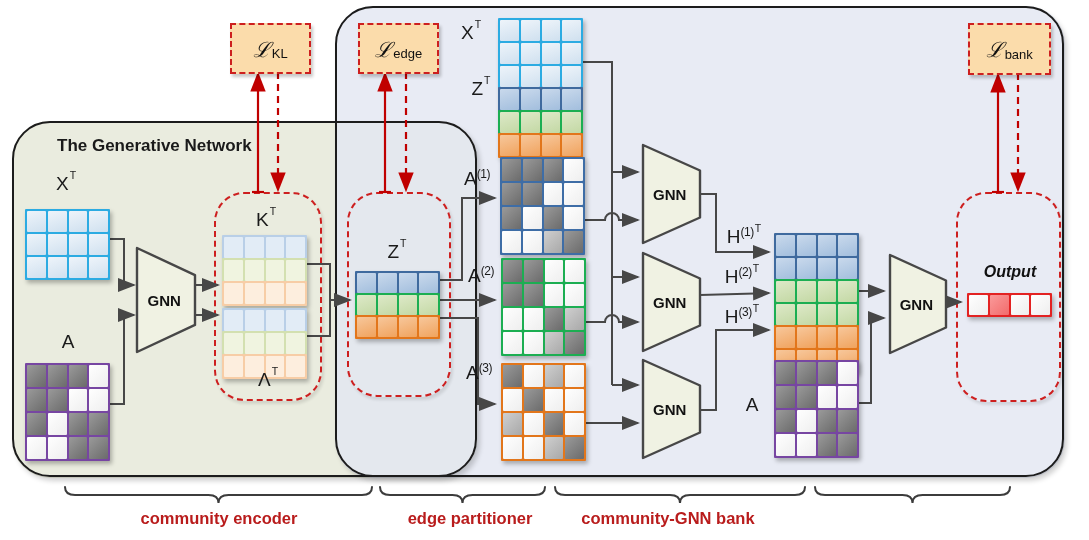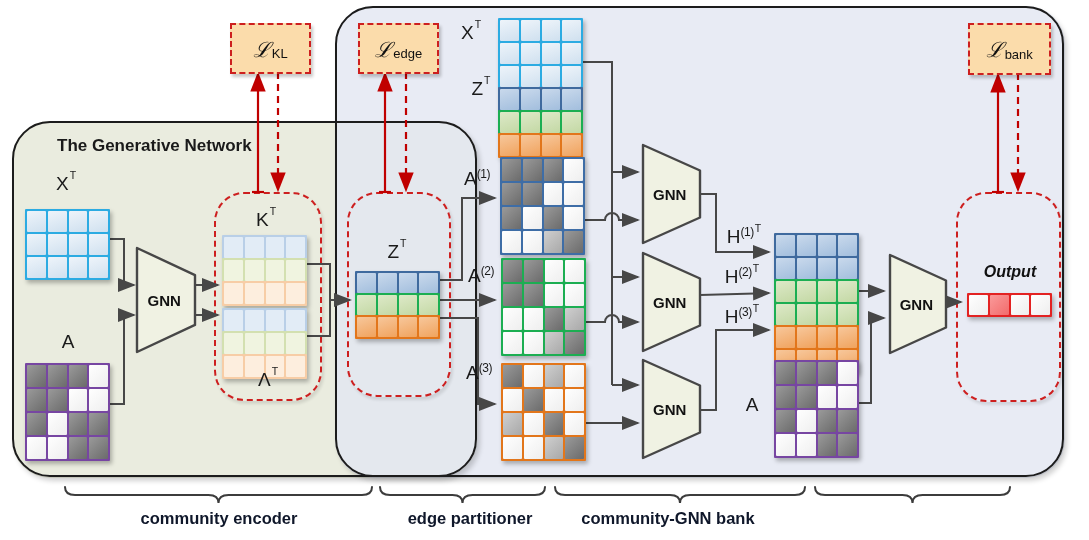--- a/index.html
+++ b/index.html
@@ -23,21 +23,21 @@
   .mrow{display:grid;gap:2px;padding:2px;border-radius:1px;}
   .mrow + .mrow{margin-top:-2px;}
   .cell{border-radius:1px;}
   .mlabel{position:absolute;z-index:6;transform:translate(-50%,-50%);font-size:19px;color:#1a1a1a;
           white-space:nowrap;}
   .mlabel .sup{font-size:12px;position:relative;top:-7px;letter-spacing:-0.5px;}
   .mlabel .sup2{font-size:10.5px;position:relative;top:-11px;margin-left:1px;}
   .gnnlabel{position:absolute;z-index:6;transform:translate(-50%,-50%);font-weight:bold;
             font-size:15px;color:#111;}
   .bracelabel{position:absolute;z-index:6;transform:translateX(-50%);font-weight:bold;
-              font-size:16.5px;color:#0f172a;white-space:nowrap;}
+              font-size:16.5px;color:#b91c1c;white-space:nowrap;}
   .outlabel{position:absolute;z-index:6;transform:translate(-50%,-50%);font-weight:bold;
             font-size:16px;color:#111;}
 </style>
 </head>
 <body>
 
 <div id="stage">
   <div class="boxfill" id="inf-fill"></div>
   <div class="boxfill" id="gen-fill"></div>
   <div class="boxline" id="inf-line"></div>

